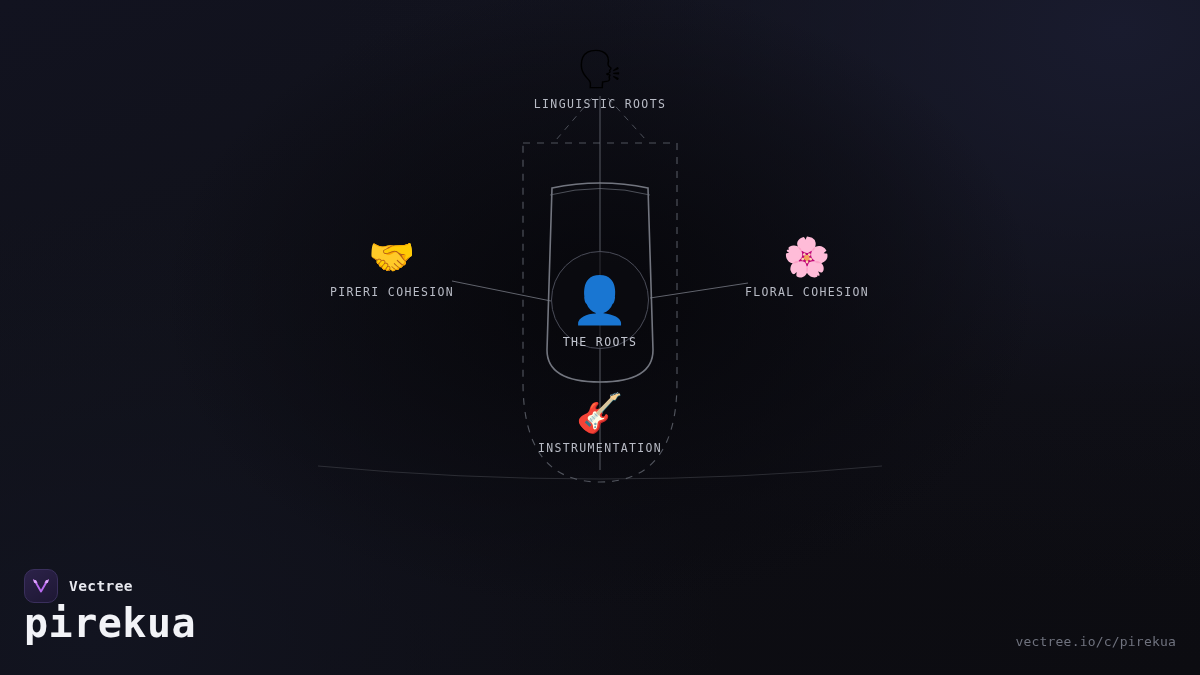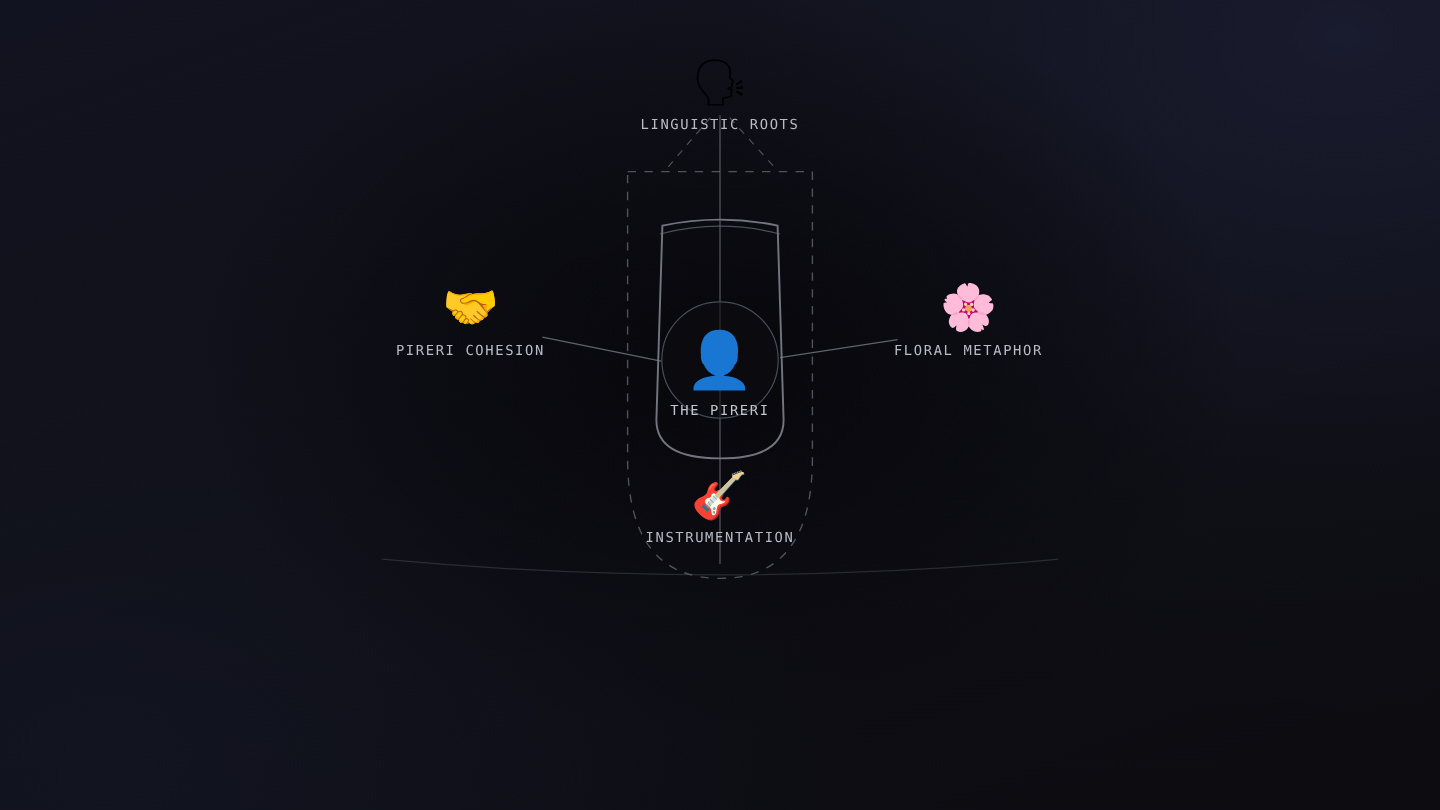--- a/index.html
+++ b/index.html
@@ -169,37 +169,56 @@
              Q547,382 547,350 Z" fill="none" stroke="#7c7f89" stroke-width="1.6" opacity="0.92"></path>
 
     <path d="M550,195 Q600,182 650,195" fill="none" stroke="#6a6d77" stroke-width="1" opacity="0.7"></path>
 
   </svg>
 
   <div class="node node-center" id="node-center">
     <div class="center-disc">
       <span class="node-emoji">👤</span>
     </div>
-    <div class="node-label">THE PIRERI</div>
+    <div class="node-label">THE ROOTS</div>
   </div>
 
   <div class="node node-sat" id="node-linguistic" style="left:600px; top:80px;">
     <span class="node-emoji">🗣</span>
     <span class="node-label">LINGUISTIC ROOTS</span>
   </div>
 
   <div class="node node-sat" id="node-social" style="left:392px; top:268px;">
     <span class="node-emoji">🤝</span>
     <span class="node-label">PIRERI COHESION</span>
   </div>
 
   <div class="node node-sat" id="node-floral" style="left:807px; top:268px;">
     <span class="node-emoji">🌸</span>
-    <span class="node-label">FLORAL METAPHOR</span>
+    <span class="node-label">FLORAL COHESION</span>
   </div>
 
   <div class="node node-sat" id="node-instrument" style="left:600px; top:424px;">
     <span class="node-emoji">🎸</span>
     <span class="node-label">INSTRUMENTATION</span>
   </div>
 
+  <div id="footer">
+
+    <div id="brand-row">
+      <div id="brand-logo">
+        <svg width="22" height="22" viewBox="0 0 22 22" xmlns="http://www.w3.org/2000/svg">
+          <path d="M5.2,6.4 L11,16.4 L16.8,6.4" fill="none" stroke="#b96bf0" stroke-width="1.9" stroke-linecap="round" stroke-linejoin="round"></path>
+          <path d="M3.6,5.0 L6.8,7.8" stroke="#d18bf7" stroke-width="1.3" stroke-linecap="round"></path>
+          <path d="M18.4,5.0 L15.2,7.8" stroke="#d18bf7" stroke-width="1.3" stroke-linecap="round"></path>
+          <circle cx="5.2" cy="6.4" r="1.5" fill="#e0a6ff"></circle>
+          <circle cx="16.8" cy="6.4" r="1.5" fill="#e0a6ff"></circle>
+        </svg>
+      </div>
+      <span id="brand-name">Vectree</span>
+    </div>
+
+    <div id="page-title">pirekua</div>
+
+    <div id="footer-url">vectree.io/c/pirekua</div>
+  </div>
 
 </div>
 
 </body></html>

